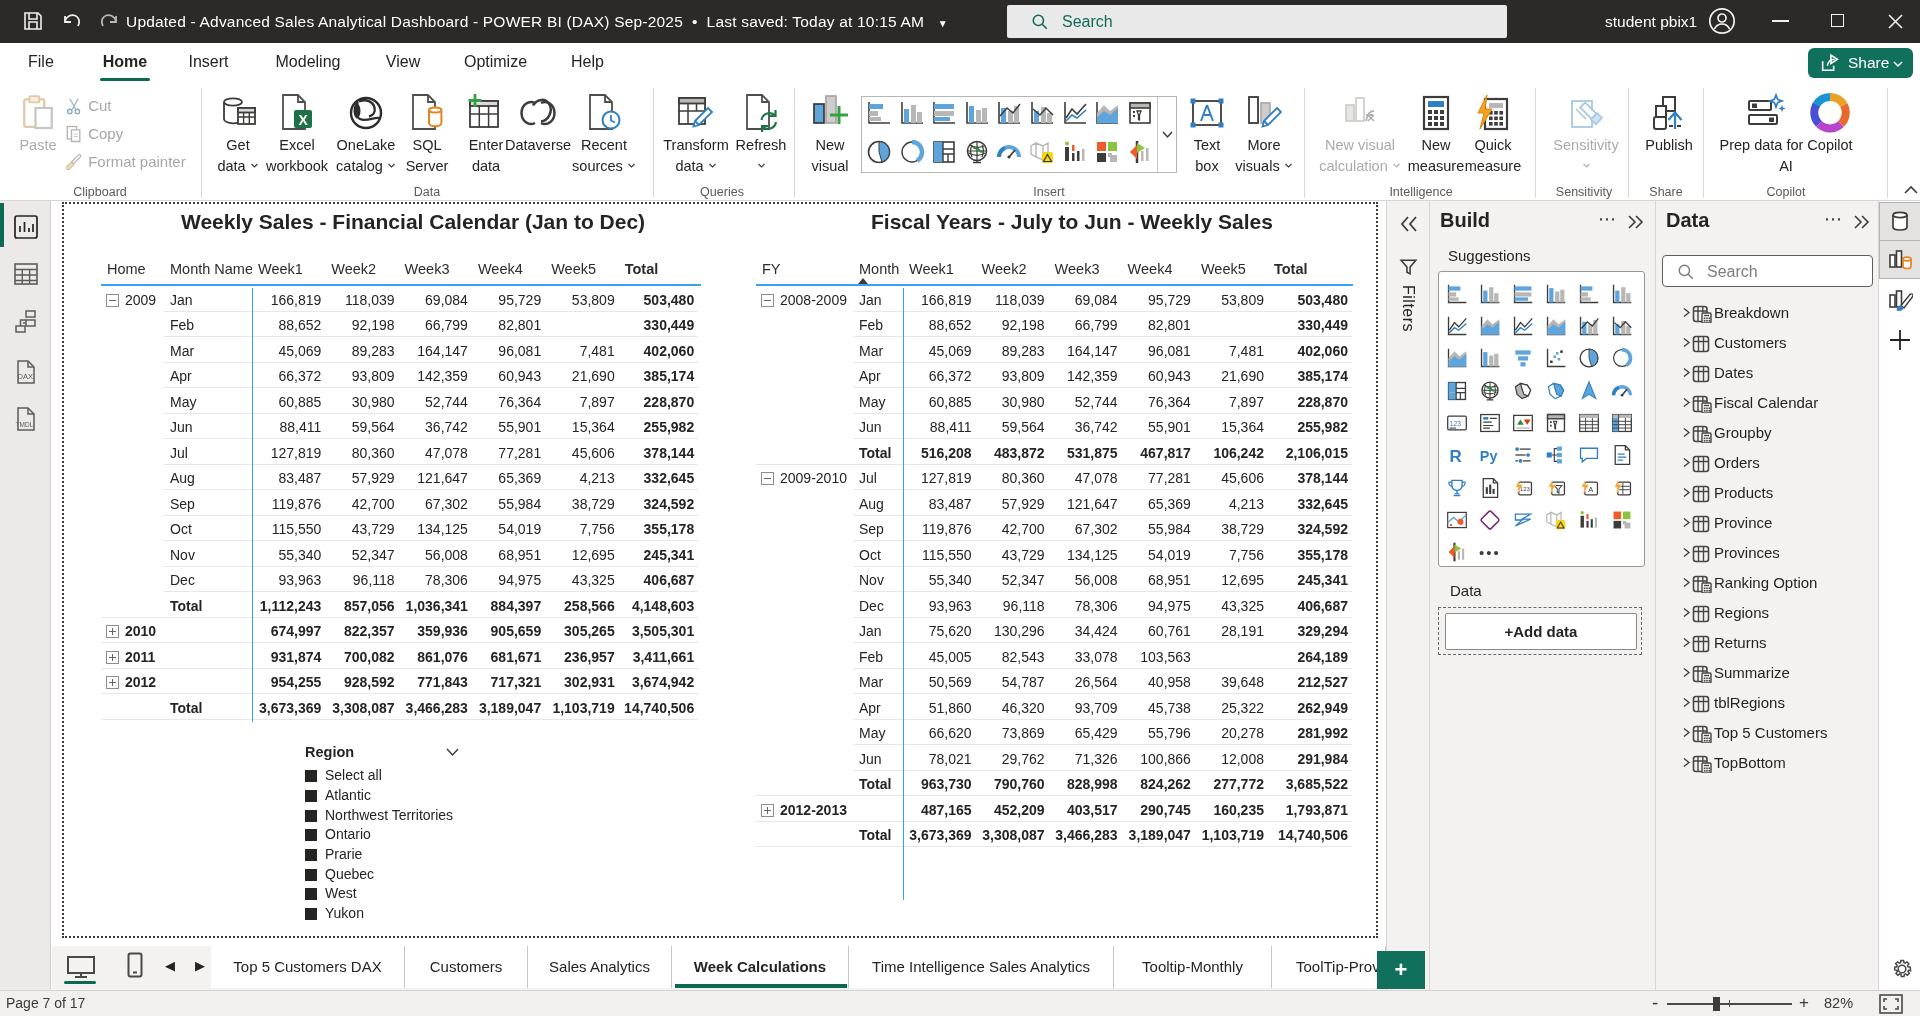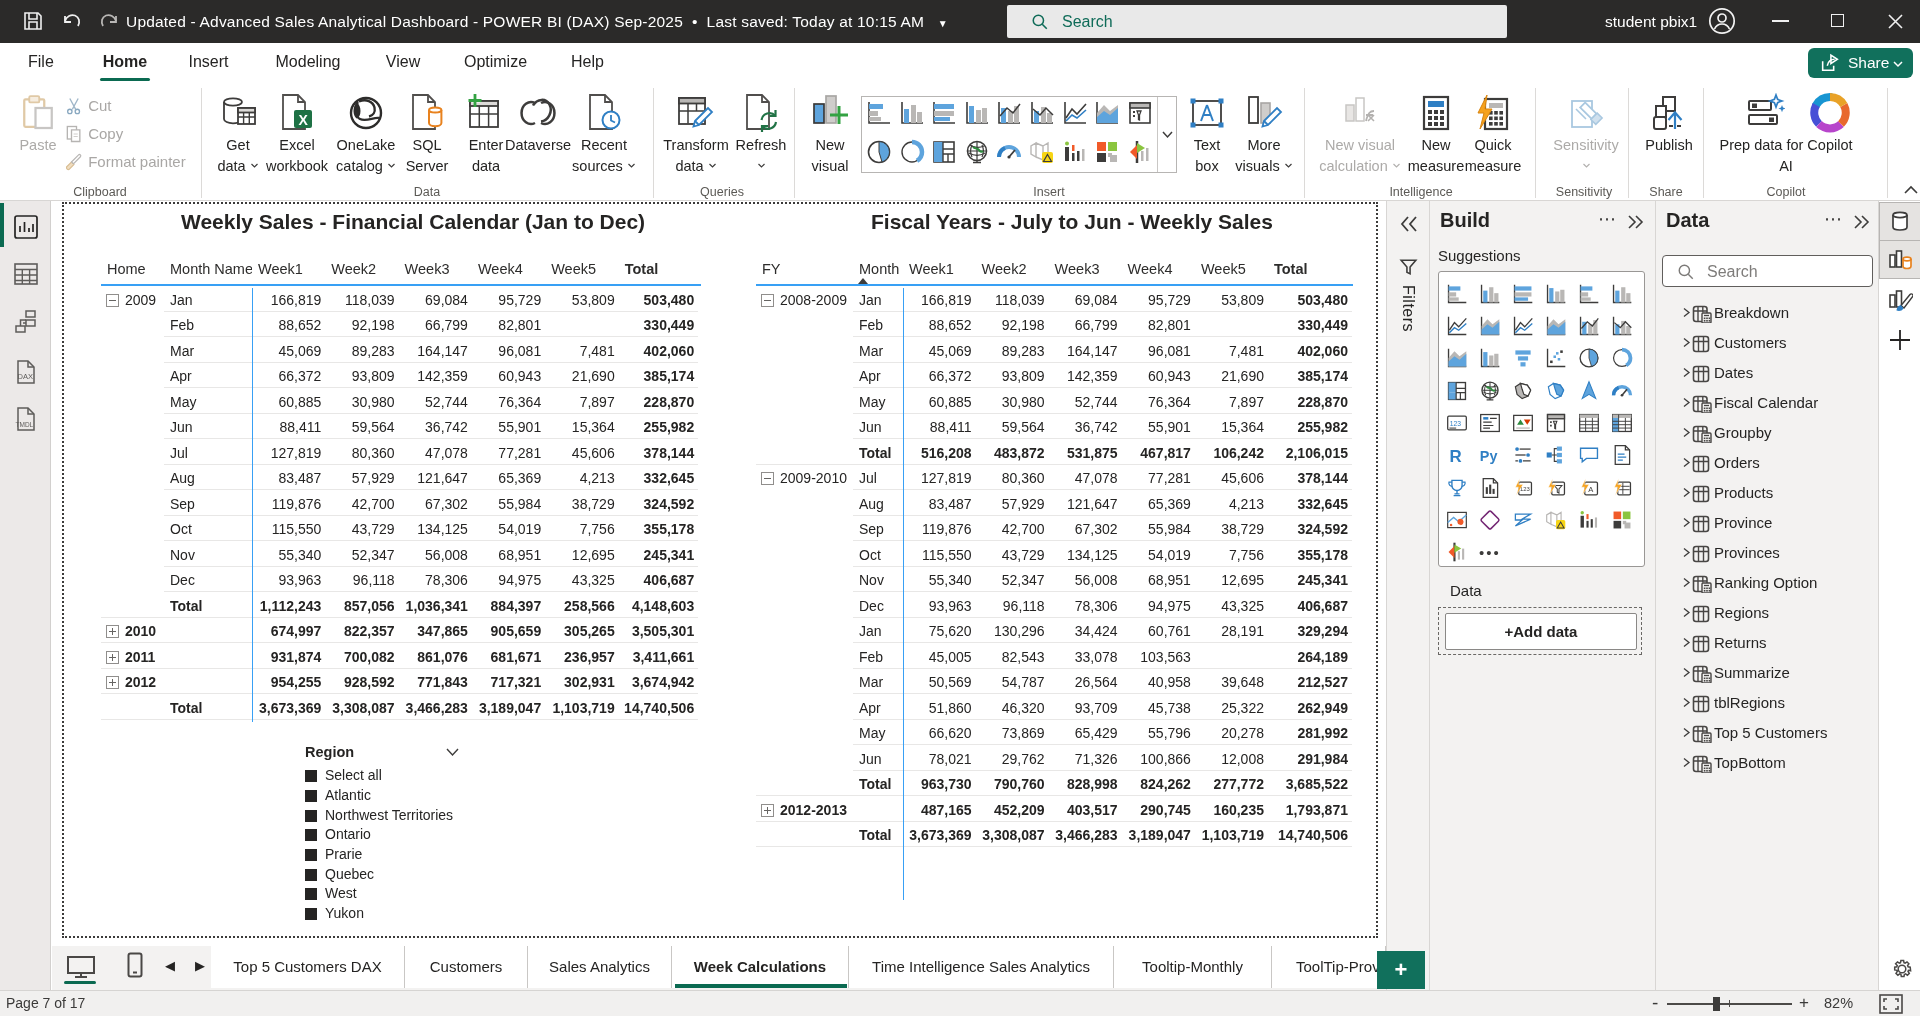--- a/index.html
+++ b/index.html
@@ -869,21 +869,21 @@
         <span class="n" style="width:73.3px">1,036,341</span>
         <span class="n" style="width:73.3px">884,397</span>
         <span class="n" style="width:73.5px">258,566</span>
         <span class="n" style="width:79.5px">4,148,603</span>
       </div>
       <div class="r b g">
         <span class="cy" style="width:63px"><span class="exp pl"><i></i><i class="v"></i></span>2010</span>
         <span class="cm" style="width:88px"></span>
         <span class="n" style="width:73.3px">674,997</span>
         <span class="n" style="width:73.3px">822,357</span>
-        <span class="n" style="width:73.3px">347,865</span>
+        <span class="n" style="width:73.3px">359,936</span>
         <span class="n" style="width:73.3px">905,659</span>
         <span class="n" style="width:73.5px">305,265</span>
         <span class="n" style="width:79.5px">3,505,301</span>
       </div>
       <div class="r b g">
         <span class="cy" style="width:63px"><span class="exp pl"><i></i><i class="v"></i></span>2011</span>
         <span class="cm" style="width:88px"></span>
         <span class="n" style="width:73.3px">931,874</span>
         <span class="n" style="width:73.3px">700,082</span>
         <span class="n" style="width:73.3px">861,076</span>
@@ -1172,21 +1172,21 @@
       <use href="#funnelic"></use>
     </svg>
 <div class="ab" style="left:12px;top:84px;font-size:16px;color:#252423;writing-mode:vertical-rl;letter-spacing:.5px">Filters</div>
 </div>
 <div id="build" class="ab">
     <div class="ptitle">Build</div>
     <div class="pdots" style="left:168px;top:7px">⋯</div>
     <svg class="ab" style="left:197px;top:13px" width="18" height="16">
       <path d="M2 2l6 6-6 6M9 2l6 6-6 6" fill="none" stroke="#3d3c3b" stroke-width="1.6"></path>
     </svg>
-    <div class="ab" style="left:8px;top:46px;font-size:15px;color:#252423">Suggestions</div>
+    <div class="ab" style="left:18px;top:46px;font-size:15px;color:#252423">Suggestions</div>
     <div id="sugbox">
       <svg style="position:absolute;left:7px;top:11px" width="22" height="22" viewBox="0 0 26 26">
         <path d="M3 2v21h21" stroke="#3d3c3b" stroke-width="1.6" fill="none"></path>
         <rect x="3" y="4" width="14" height="5" fill="#5ea4dd"></rect>
         <rect x="3" y="11" width="9" height="5" fill="#b9b7b5"></rect>
         <rect x="3" y="17" width="12" height="4" fill="#b9b7b5"></rect>
       </svg>
       <svg style="position:absolute;left:40px;top:11px" width="22" height="22" viewBox="0 0 26 26">
         <path d="M3 2v21h21" stroke="#3d3c3b" stroke-width="1.6" fill="none"></path>
         <rect x="5" y="9" width="5" height="14" fill="#5ea4dd"></rect>

